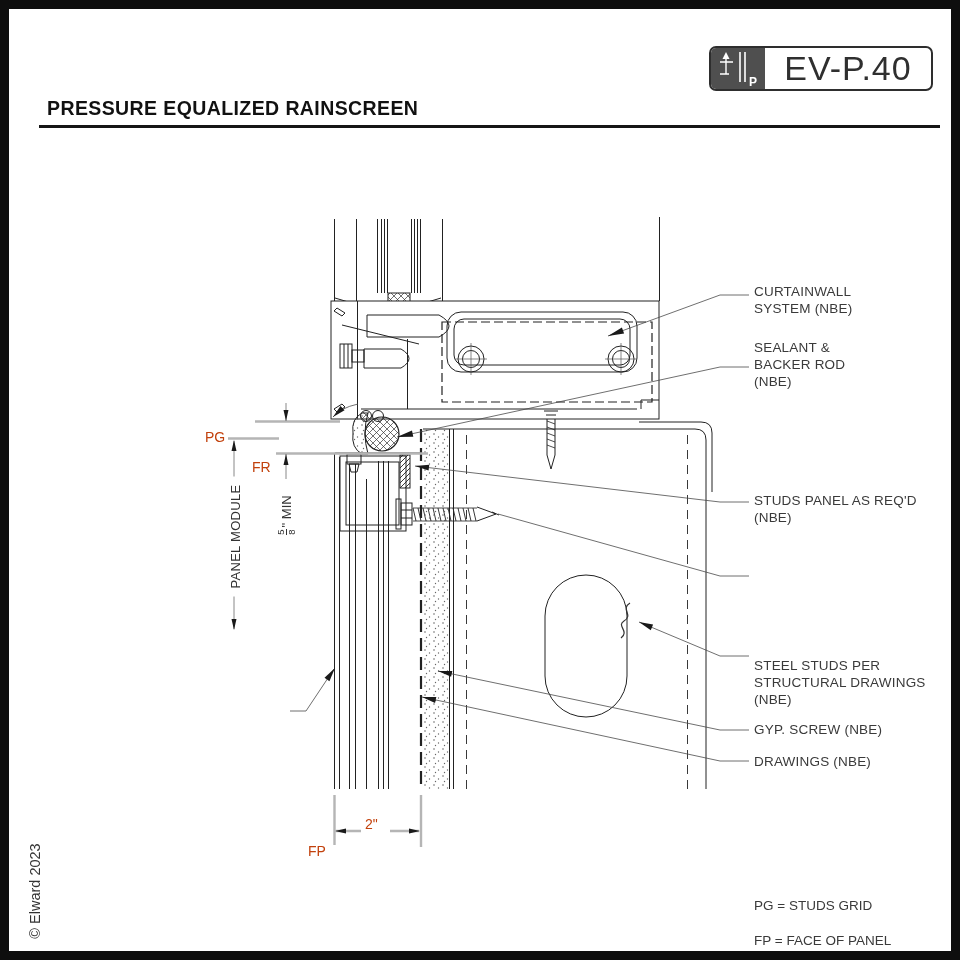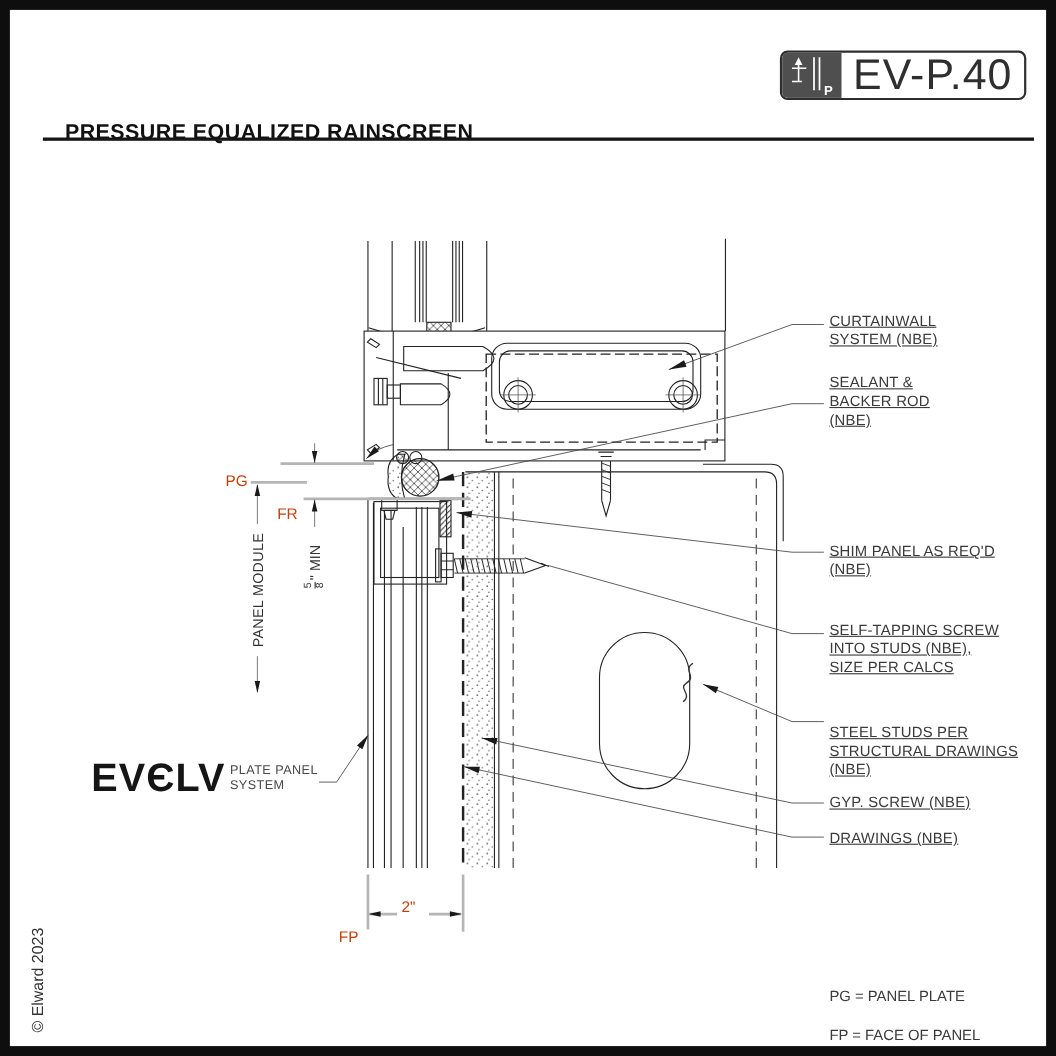--- a/index.html
+++ b/index.html
@@ -1,25 +1,25 @@
 <!DOCTYPE html>
 <html><head>
 <meta charset="utf-8">
 <style>
   html,body{margin:0;padding:0;background:#e8e8e8;}
   .page{position:relative;width:960px;height:960px;background:#fff;border:9px solid #0e0e0e;box-sizing:border-box;overflow:hidden;font-family:"Liberation Sans",sans-serif;}
   .abs{position:absolute;}
   
-  .title{position:absolute;left:38px;top:88px;font-size:19.5px;font-weight:bold;letter-spacing:.4px;color:#111;margin:12px;}
+  .title{position:absolute;left:38px;top:88px;font-size:19.5px;font-weight:bold;letter-spacing:.4px;color:#111;margin:0;}
   .rule{position:absolute;left:30px;top:116px;width:901px;height:2.5px;background:#161616;}
   .badge{position:absolute;left:700px;top:37px;width:224px;height:45px;border:2px solid #2e2e2e;border-radius:7px;display:flex;overflow:hidden;box-sizing:border-box;background:#fff;}
   .badge-icon{width:54px;background:#4f4f4f;position:relative;flex:none;}
-  .badge-code{flex:1;display:flex;align-items:center;justify-content:center;font-size:39px;color:#2f2f2f;letter-spacing:1px;font-weight:500;}
-  
-  .callout{position:absolute;left:745px;width:205px;font-size:13.5px;line-height:17px;color:#3a3a3a;white-space:pre-line;letter-spacing:.2px;text-decoration:underline;}
+  .badge-code{flex:1;display:flex;align-items:center;justify-content:center;font-size:34px;color:#2f2f2f;letter-spacing:1px;font-weight:500;}
+  
+  .callout{position:absolute;left:745px;width:205px;font-size:13.5px;line-height:17px;color:#3a3a3a;white-space:pre-line;letter-spacing:.2px;}
   .legend{position:absolute;left:745px;top:873px;font-size:13.5px;line-height:16px;color:#3a3a3a;white-space:pre-line;}
   .legend div{margin-bottom:3px;}
   
   .dimtxt{position:absolute;font-size:14px;color:#c2410c;}
   .dim-pm{position:absolute;left:166px;top:519px;width:120px;text-align:center;transform:rotate(-90deg);background:#fff;font-size:13px;letter-spacing:.3px;color:#333;padding:1px 0;}
   .dim-min{position:absolute;left:241px;top:495px;width:72px;display:flex;align-items:center;justify-content:center;gap:2px;transform:rotate(-90deg);background:#fff;font-size:13px;color:#333;padding:1px 0;}
   .fr{display:inline-flex;flex-direction:column;align-items:center;font-size:9.5px;line-height:9.5px;font-style:normal;}
   .fr b{font-weight:normal;font-style:normal;}
   .fr b:first-child{border-bottom:1px solid #333;}
   
@@ -182,25 +182,22 @@
       </svg>
     </div>
     <div class="badge-code">EV-P.40</div>
   </div>
 
   <div class="callout" style="top:274px">CURTAINWALL
 SYSTEM (NBE)</div>
   <div class="callout" style="top:330px">SEALANT &amp;
 BACKER ROD
 (NBE)</div>
-  <div class="callout" style="top:483px">SHIM PANEL AS REQ'D
+  <div class="callout" style="top:483px">STUDS PANEL AS REQ'D
 (NBE)</div>
-  <div class="callout" style="top:555px">SELF-TAPPING SCREW
-INTO STUDS (NBE),
-SIZE PER CALCS</div>
   <div class="callout" style="top:648px">STEEL STUDS PER
 STRUCTURAL DRAWINGS
 (NBE)</div>
   <div class="callout" style="top:712px">GYP. SCREW (NBE)</div>
   <div class="callout" style="top:744px">DRAWINGS (NBE)</div>
 
   <div class="dimtxt" style="left:196px;top:420px">PG</div>
   <div class="dimtxt" style="left:243px;top:450px">FR</div>
   <div class="dimtxt" style="left:299px;top:834px">FP</div>
   <div class="dimtxt" style="left:356px;top:807px">2"</div>
@@ -208,28 +205,23 @@
   <div class="dim-pm">PANEL MODULE</div>
 
   <div class="dim-min">
     <span class="fr">
         <b>5</b>
         <b>8</b>
       </span>
       <span>" MIN</span>
   </div>
 
-  <div class="logo">
-    <span class="logo-word"><span>EV</span><span>Є</span><span>LV</span></span>
-    <span class="logo-tag">PLATE PANEL
-SYSTEM</span>
-  </div>
 
   <div class="legend">
-    <div>PG = PANEL PLATE</div>
+    <div>PG = STUDS GRID</div>
     <div>FP = FACE OF PANEL</div>
     
     
   </div>
 
   <div class="copyright">© Elward 2023</div>
 
 </div>
 
 </body></html>

